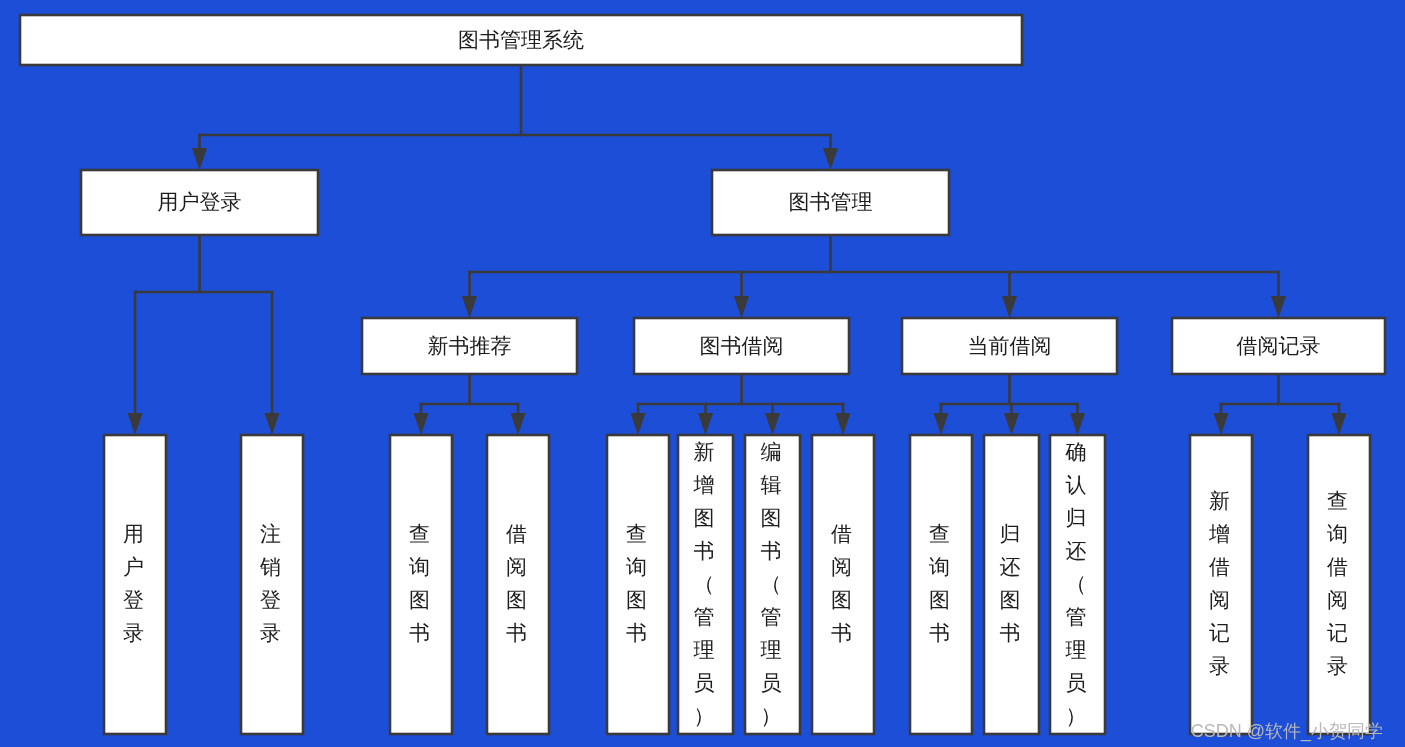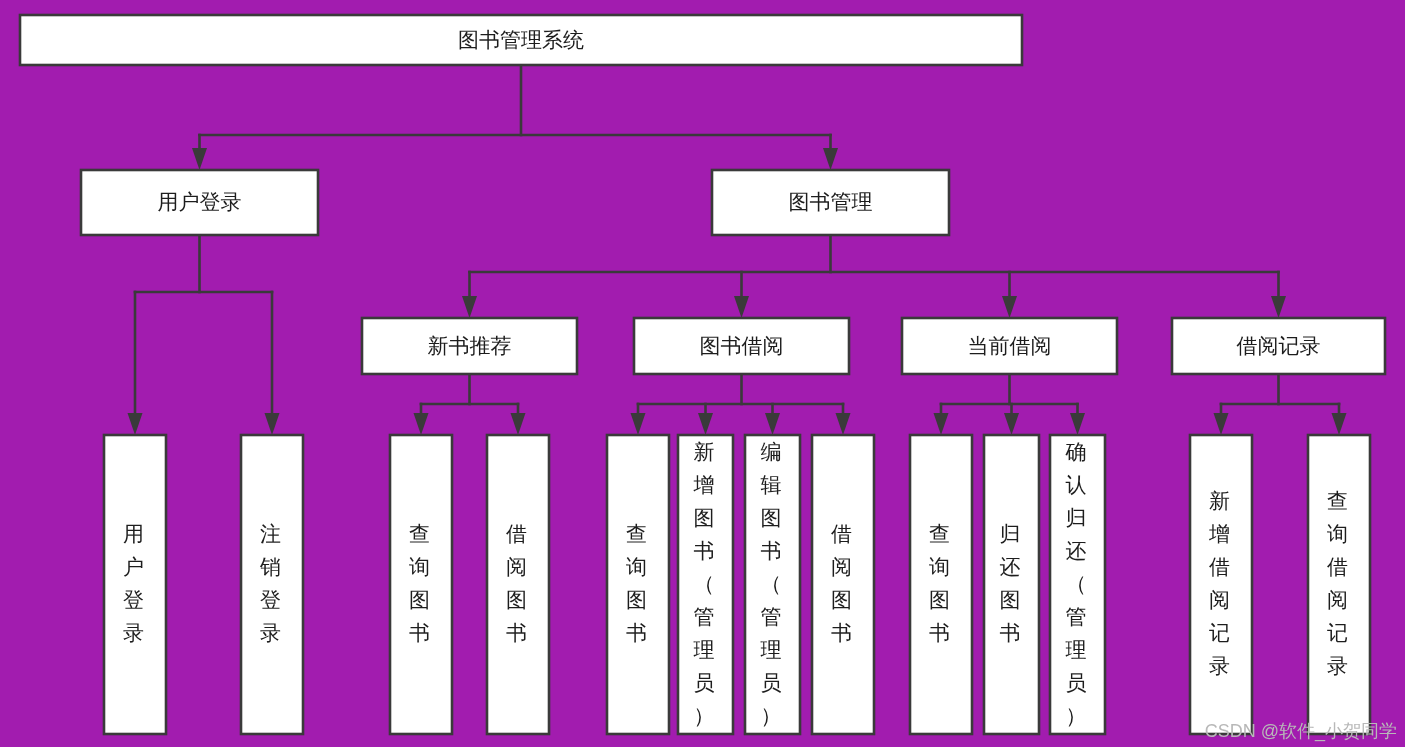--- a/index.html
+++ b/index.html
@@ -10,21 +10,21 @@
   body {
     width: 1405px;
     height: 747px;
     font-family: "Liberation Sans", "DejaVu Sans", sans-serif;
     overflow: hidden;
   }
   #diagram-root {
     position: relative;
     width: 1405px;
     height: 747px;
-    background: #a21caf;
+    background: #1d4ed8;
   }
   svg.tree-svg {
     position: absolute;
     left: 0;
     top: 0;
     width: 1405px;
     height: 747px;
     display: block;
   }
   .node-box {
@@ -52,21 +52,21 @@
   .node-label-vertical {
     fill: #1d1d1d;
     font-family: "Liberation Sans", "DejaVu Sans", sans-serif;
     font-size: 21px;
     letter-spacing: 3px;
     text-anchor: middle;
     dominant-baseline: middle;
   }
   .watermark {
     position: absolute;
-    right: 8px;
+    right: 22px;
     bottom: 4px;
     font-family: "Liberation Sans", "DejaVu Sans", sans-serif;
     font-size: 18px;
     color: #b8b8b8;
     white-space: nowrap;
     user-select: none;
     text-align: center;
   }
 </style>
 </head>

